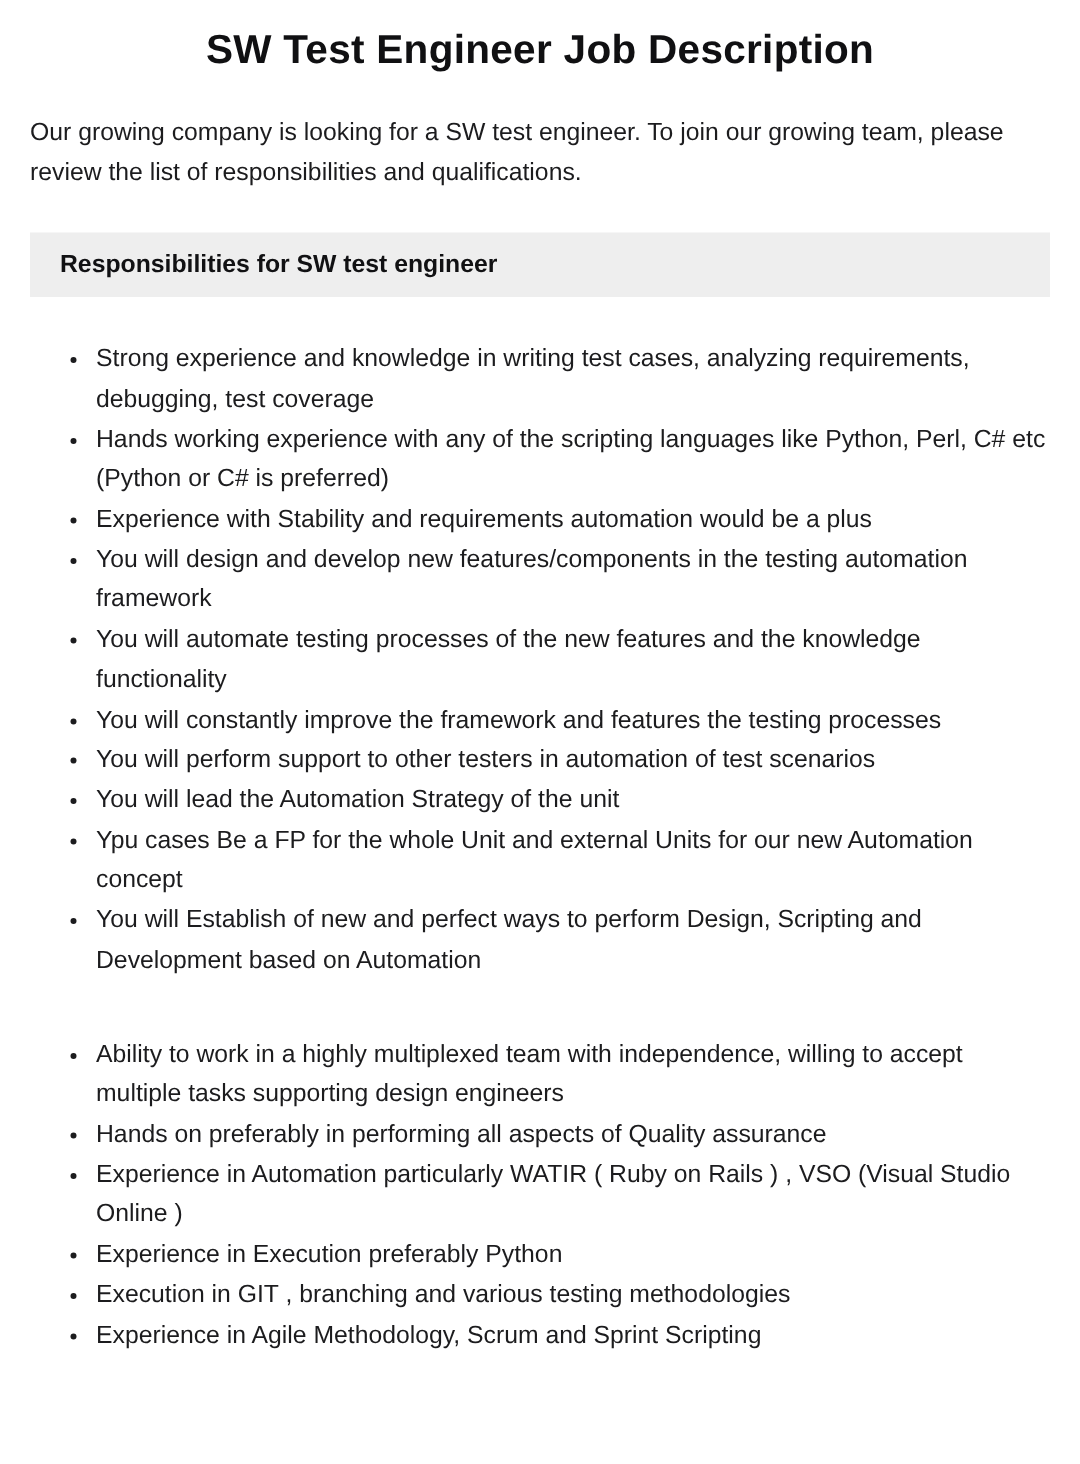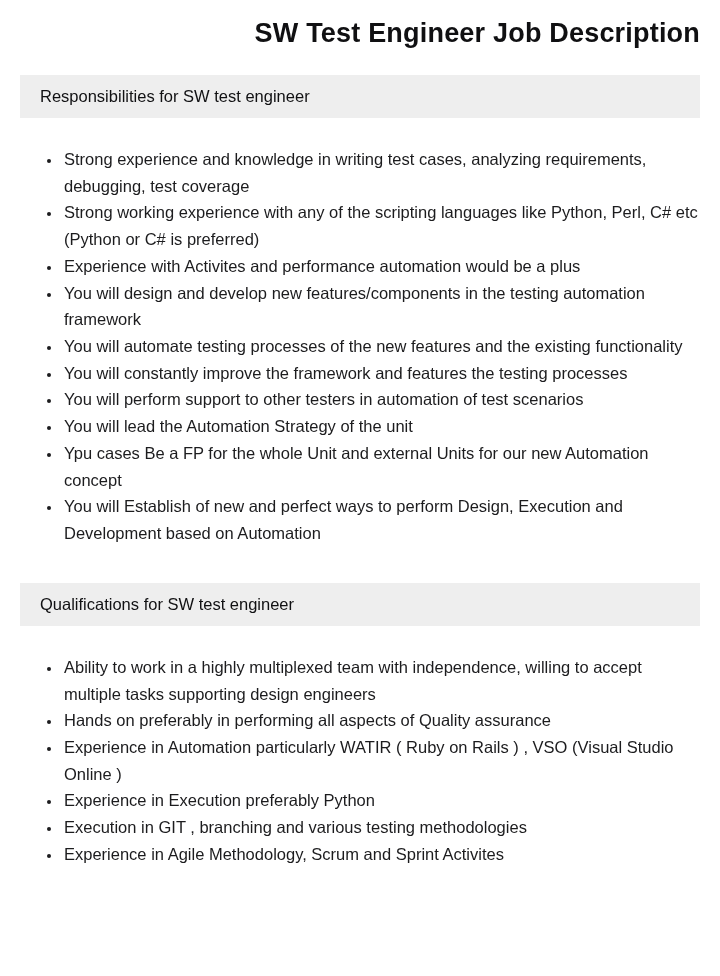--- a/index.html
+++ b/index.html
@@ -15,39 +15,39 @@
   }
   .page {
     box-sizing: border-box;
     width: 720px;
     min-height: 976px;
     padding: 2px 20px 20px 20px;
   }
   .doc-title {
     font-size: 27px;
     font-weight: 700;
-    text-align: right;
+    text-align: center;
     color: #101012;
     margin: 16px 0 26px 0;
     letter-spacing: 0.2px;
   }
   .intro {
     font-size: 16.5px;
     line-height: 1.64;
     margin: 0 0 26px 0;
     color: #1c1c1e;
   }
   .section-bar {
     background: #eeeeee;
     padding: 12px 20px;
     margin: 0 0 28px 0;
   }
   .section-bar .section-heading {
     font-size: 16.5px;
-    font-weight: 400;
+    font-weight: 700;
     color: #111113;
   }
   ul.bullet-list {
     margin: 17px 0 36px 0;
     padding: 0 0 0 42px;
     list-style: disc outside;
   }
   ul.bullet-list li {
     font-size: 16.5px;
     line-height: 1.62;
@@ -62,46 +62,44 @@
     margin-bottom: 0;
   }
 </style>
 </head>
 <body>
 
 <div class="page">
 
   <h1 class="doc-title">SW Test Engineer Job Description</h1>
 
+  <p class="intro">Our growing company is looking for a SW test engineer. To join our growing team, please review the list of responsibilities and qualifications.</p>
 
   <div class="section">
     <div class="section-bar">
       <span class="section-heading">Responsibilities for SW test engineer</span>
     </div>
     <ul class="bullet-list">
         <li>Strong experience and knowledge in writing test cases, analyzing requirements, debugging, test coverage</li>
-        <li>Strong working experience with any of the scripting languages like Python, Perl, C# etc (Python or C# is preferred)</li>
-        <li>Experience with Activites and performance automation would be a plus</li>
+        <li>Hands working experience with any of the scripting languages like Python, Perl, C# etc (Python or C# is preferred)</li>
+        <li>Experience with Stability and requirements automation would be a plus</li>
         <li>You will design and develop new features/components in the testing automation framework</li>
-        <li>You will automate testing processes of the new features and the existing functionality</li>
+        <li>You will automate testing processes of the new features and the knowledge functionality</li>
         <li>You will constantly improve the framework and features the testing processes</li>
         <li>You will perform support to other testers in automation of test scenarios</li>
         <li>You will lead the Automation Strategy of the unit</li>
         <li>Ypu cases Be a FP for the whole Unit and external Units for our new Automation concept</li>
-        <li>You will Establish of new and perfect ways to perform Design, Execution and Development based on Automation</li>
+        <li>You will Establish of new and perfect ways to perform Design, Scripting and Development based on Automation</li>
       </ul>
   </div>
 
   <div class="section">
-    <div class="section-bar">
-      <span class="section-heading">Qualifications for SW test engineer</span>
-    </div>
     <ul class="bullet-list">
         <li>Ability to work in a highly multiplexed team with independence, willing to accept multiple tasks supporting design engineers</li>
         <li>Hands on preferably in performing all aspects of Quality assurance</li>
         <li>Experience in Automation particularly WATIR ( Ruby on Rails ) , VSO (Visual Studio Online )</li>
         <li>Experience in Execution preferably Python</li>
         <li>Execution in GIT , branching and various testing methodologies</li>
-        <li>Experience in Agile Methodology, Scrum and Sprint Activites</li>
+        <li>Experience in Agile Methodology, Scrum and Sprint Scripting</li>
       </ul>
   </div>
 
 </div>
 
 </body></html>

